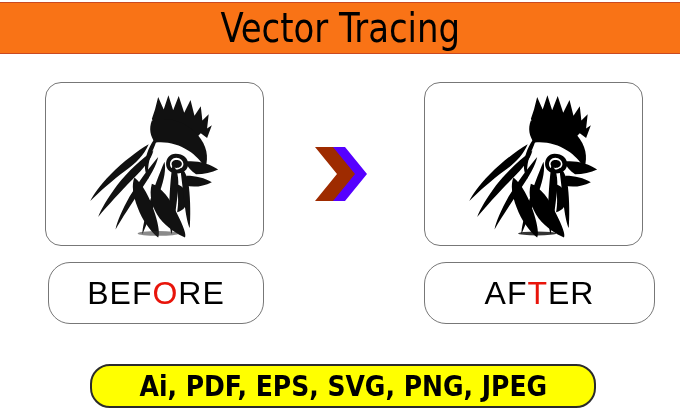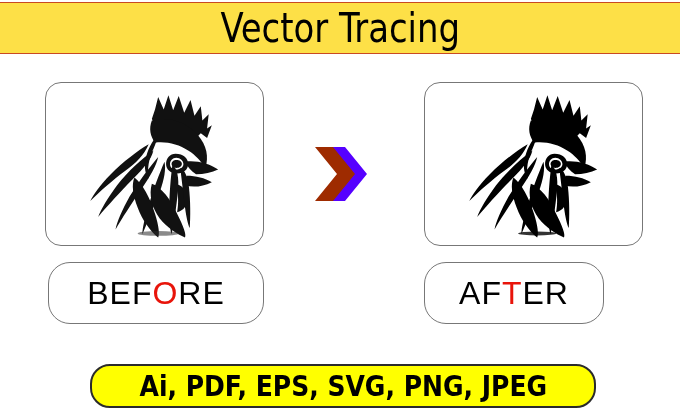--- a/index.html
+++ b/index.html
@@ -16,21 +16,21 @@
     position: relative;
   }
 
   
   .header-banner {
     position: absolute;
     left: 0;
     top: 2px;
     width: 680px;
     height: 52px;
-    background: #fde047;
+    background: #f97316;
     border-top: 1px solid #c94a22;
     border-bottom: 1px solid #c94a22;
     box-sizing: border-box;
     display: flex;
     align-items: center;
     justify-content: center;
   }
   .header-title {
     font-family: "DejaVu Sans Condensed", "Liberation Sans Narrow", "Liberation Sans", sans-serif;
     font-size: 41px;
@@ -71,21 +71,21 @@
     position: absolute;
     box-sizing: border-box;
     background: #ffffff;
     border: 1px solid #777777;
     border-radius: 22px;
     display: flex;
     align-items: center;
     justify-content: center;
   }
   .card-label-left  { left: 48px;  top: 262px; width: 216px; height: 62px; }
-  .card-label-right { left: 424px; top: 262px; width: 180px; height: 62px; }
+  .card-label-right { left: 424px; top: 262px; width: 231px; height: 62px; }
 
   .label-text {
     font-family: "Liberation Sans", sans-serif;
     font-size: 32px;
     font-weight: 400;
     color: #000000;
     letter-spacing: 1px;
     white-space: nowrap;
   }
   .label-accent { color: #e8140a; }

